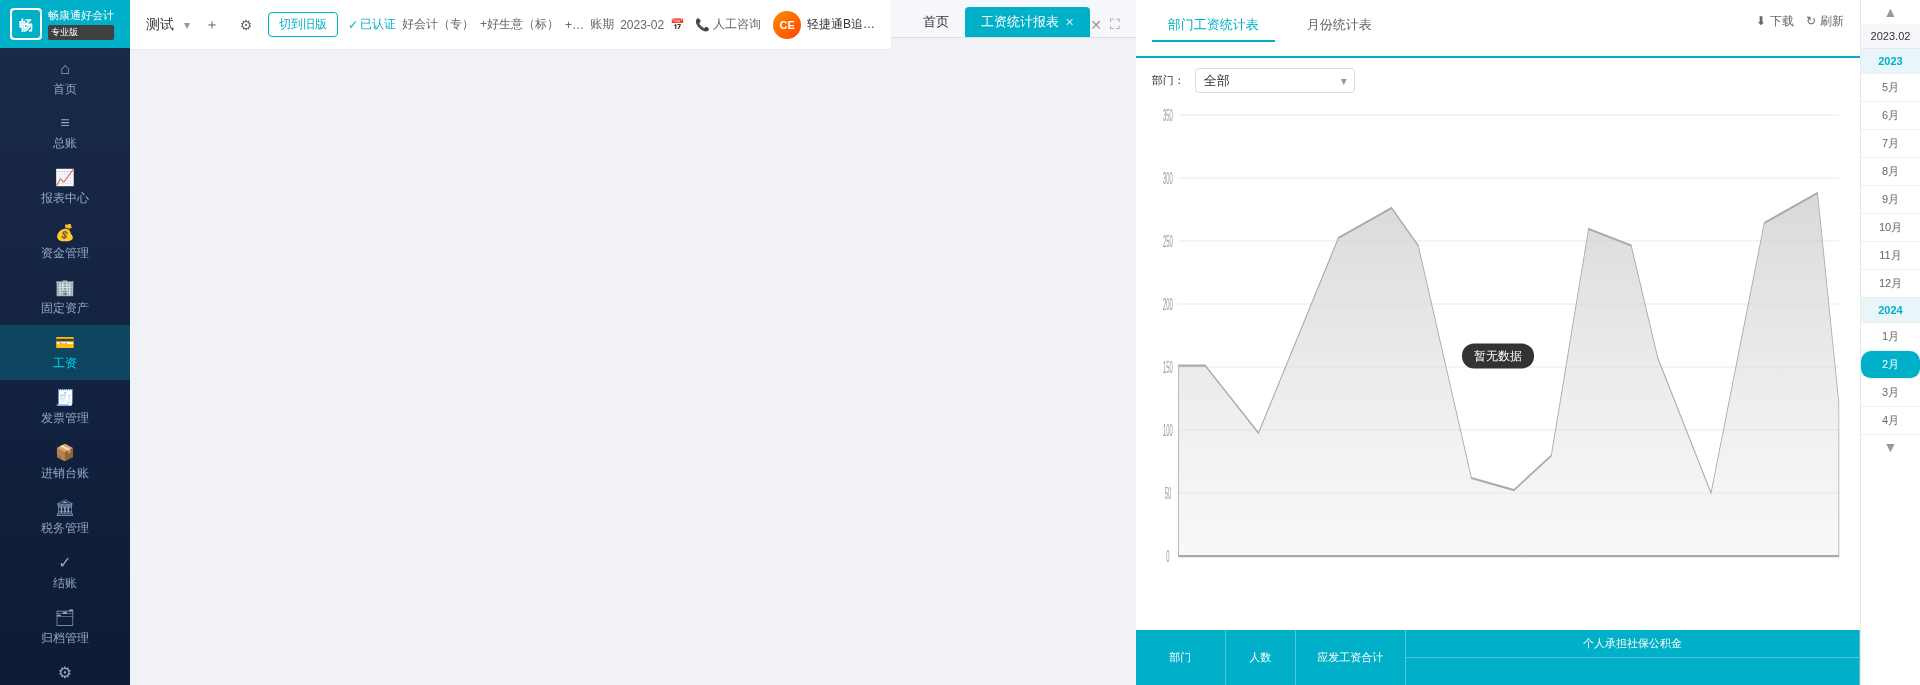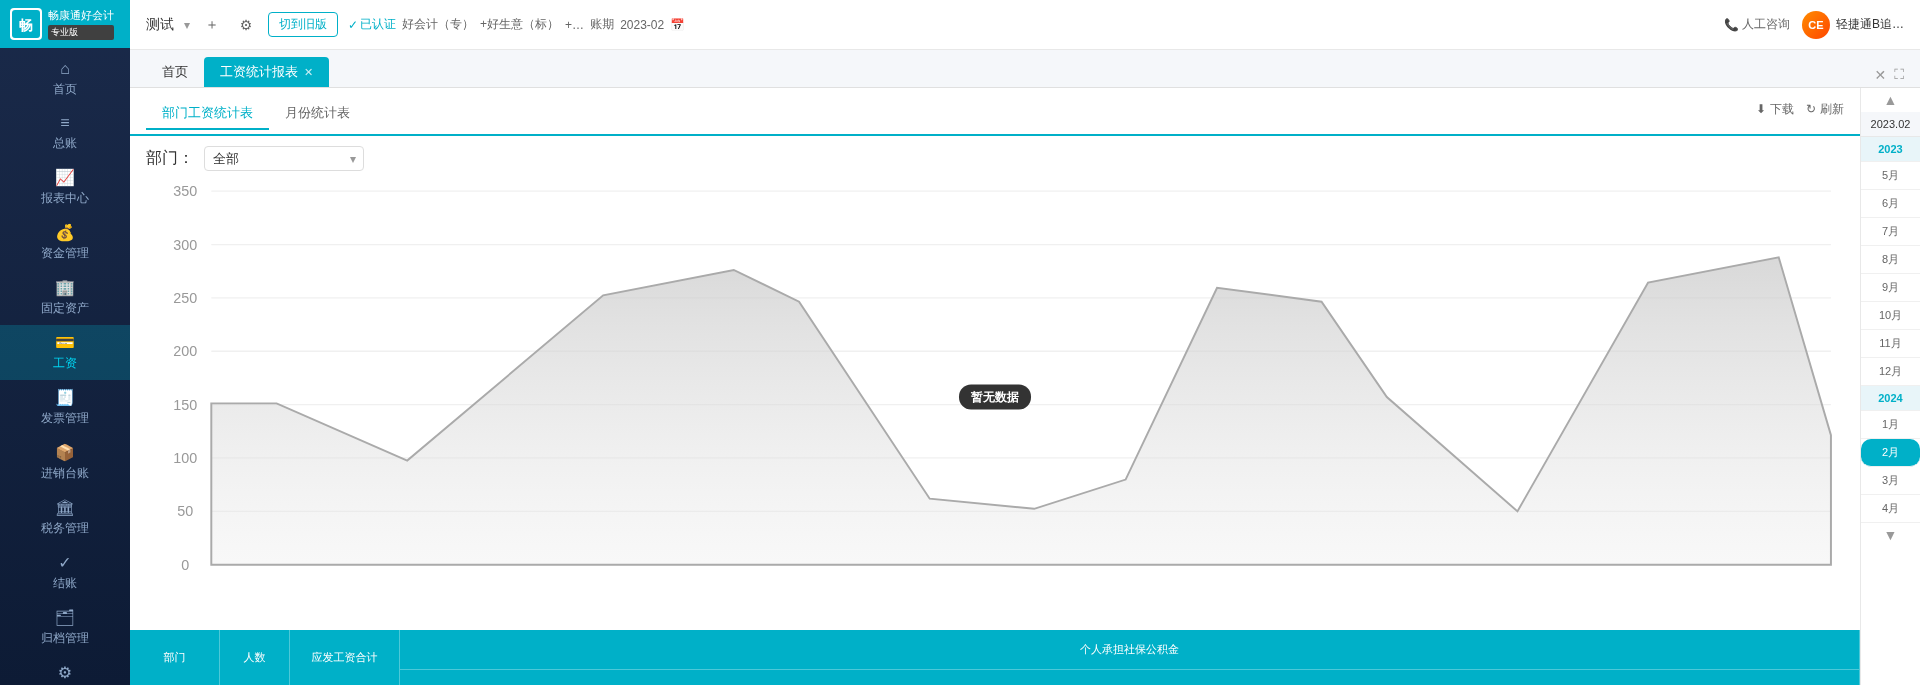--- a/index.html
+++ b/index.html
@@ -50,21 +50,21 @@
       color: #8fa8c8;
       cursor: pointer;
       font-size: 12px;
       gap: 3px;
       transition: background 0.2s;
     }
     .nav-item.active { background: rgba(0,176,200,0.25); color: #00d4f0; }
     .nav-icon { font-size: 16px; }
 
     
-    .main { flex: 1; display: flex; flex-direction: column; height: 685px; overflow: hidden; }
+    .main { flex: 1; display: flex; flex-direction: row; height: 685px; overflow: hidden; }
 
     
     .topbar {
       background: white;
       height: 50px;
       display: flex;
       align-items: center;
       padding: 0 16px;
       gap: 10px;
       border-bottom: 1px solid #e8e8e8;
@@ -136,22 +136,22 @@
       flex: 1;
       background: white;
       display: flex;
       flex-direction: column;
       overflow: hidden;
     }
 
     
     .sub-tabbar {
       display: flex;
-      padding: 10px 16px 6px;
-      gap: 0;
+      padding: 10px 16px 16px;
+      gap: 16px;
       border-bottom: 2px solid #00b0c8;
       flex-shrink: 0;
     }
     .sub-tab {
       padding: 6px 16px;
       font-size: 13px;
       cursor: pointer;
       color: #666;
       border-bottom: 2px solid transparent;
       margin-bottom: -2px;
@@ -173,21 +173,21 @@
     }
 
     
     .filter-bar {
       display: flex;
       align-items: center;
       padding: 10px 16px;
       gap: 10px;
       flex-shrink: 0;
     }
-    .filter-label { font-size: 16px; color: #333; }
+    .filter-label { font-size: 11px; color: #333; }
     .filter-select {
       border: 1px solid #ddd;
       border-radius: 4px;
       padding: 4px 24px 4px 8px;
       font-size: 13px;
       color: #333;
       appearance: none;
       background: white;
       width: 160px;
       cursor: pointer;
@@ -249,21 +249,21 @@
       flex-direction: column;
       border-right: 1px solid rgba(255,255,255,0.3);
     }
     .th-group-label {
       display: flex;
       align-items: center;
       justify-content: center;
       border-bottom: 1px solid rgba(255,255,255,0.3);
       padding: 4px;
       font-size: 11px;
-      height: 40px;
+      height: 28px;
     }
     .th-group-children {
       display: flex;
       flex: 1;
     }
     .th-sub {
       display: flex;
       align-items: center;
       justify-content: center;
       padding: 2px 4px;
@@ -491,21 +491,21 @@
               950,170
               1050,260
               1150,80
               1250,60
               1290,200
               1290,302
             " fill="url(#chartGrad)" stroke="#aaa" stroke-width="1.5"></polygon>
         </svg>
 
         
-        <div class="chart-tooltip" style="left: 50%; top: 48%; transform: translate(-50%,-50%); font-weight: bold;">暂无数据</div>
+        <div class="chart-tooltip" style="left: 50%; top: 48%; transform: translate(-50%,-50%);">暂无数据</div>
       </div>
 
       <div class="table-header">
         <div class="table-header-top">
           <div class="th-cell" style="width:90px;min-width:90px;">部门</div>
           <div class="th-cell" style="width:70px;min-width:70px;">人数</div>
           <div class="th-cell" style="width:110px;min-width:110px;">应发工资合计</div>
           <div class="th-group" style="flex:1;">
             <div class="th-group-label">个人承担社保公积金</div>
           </div>

